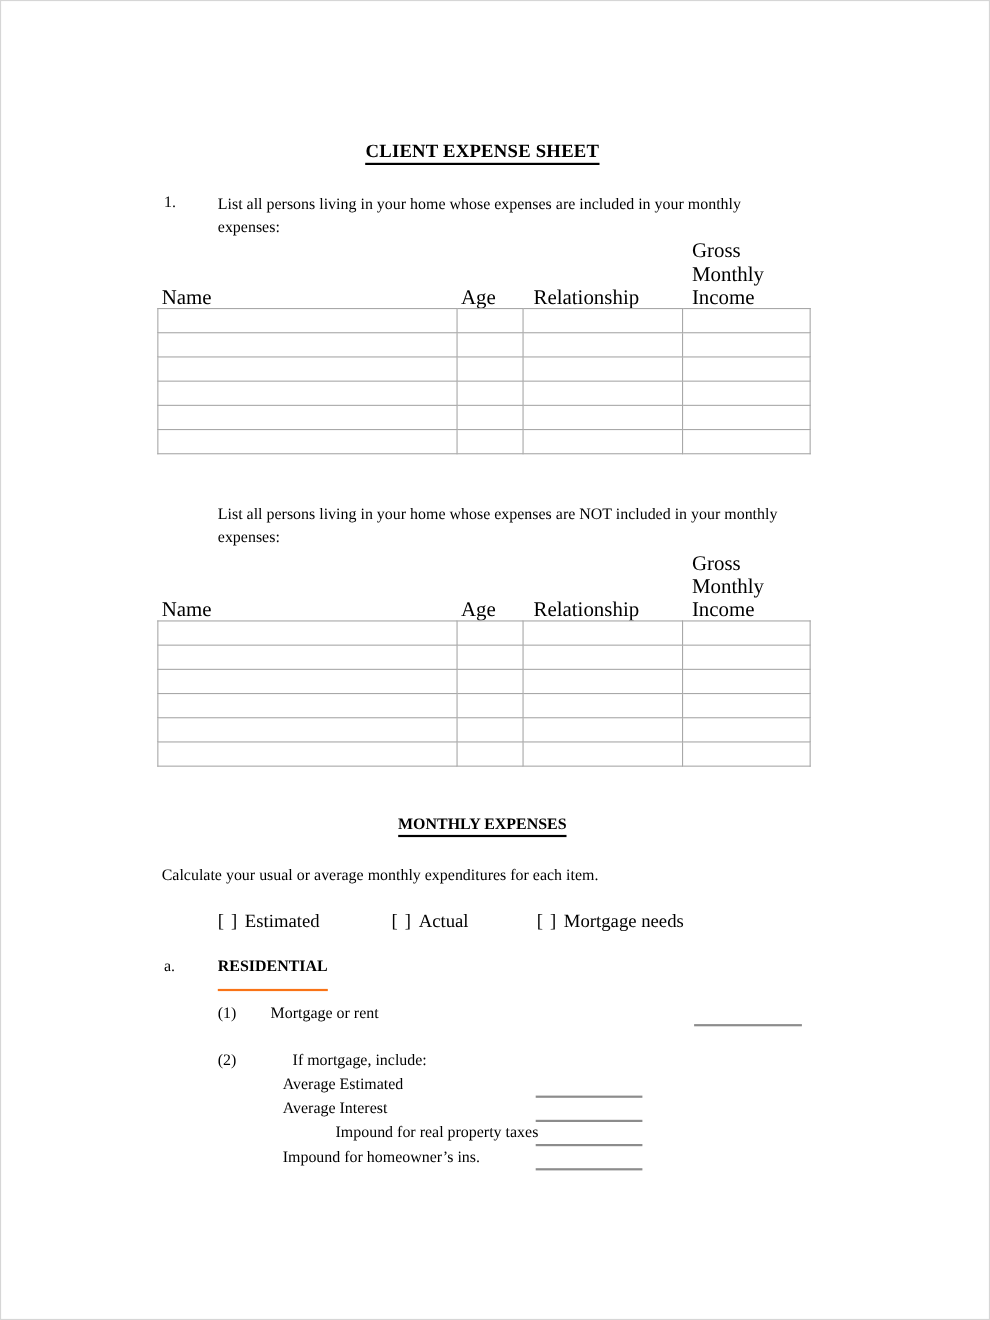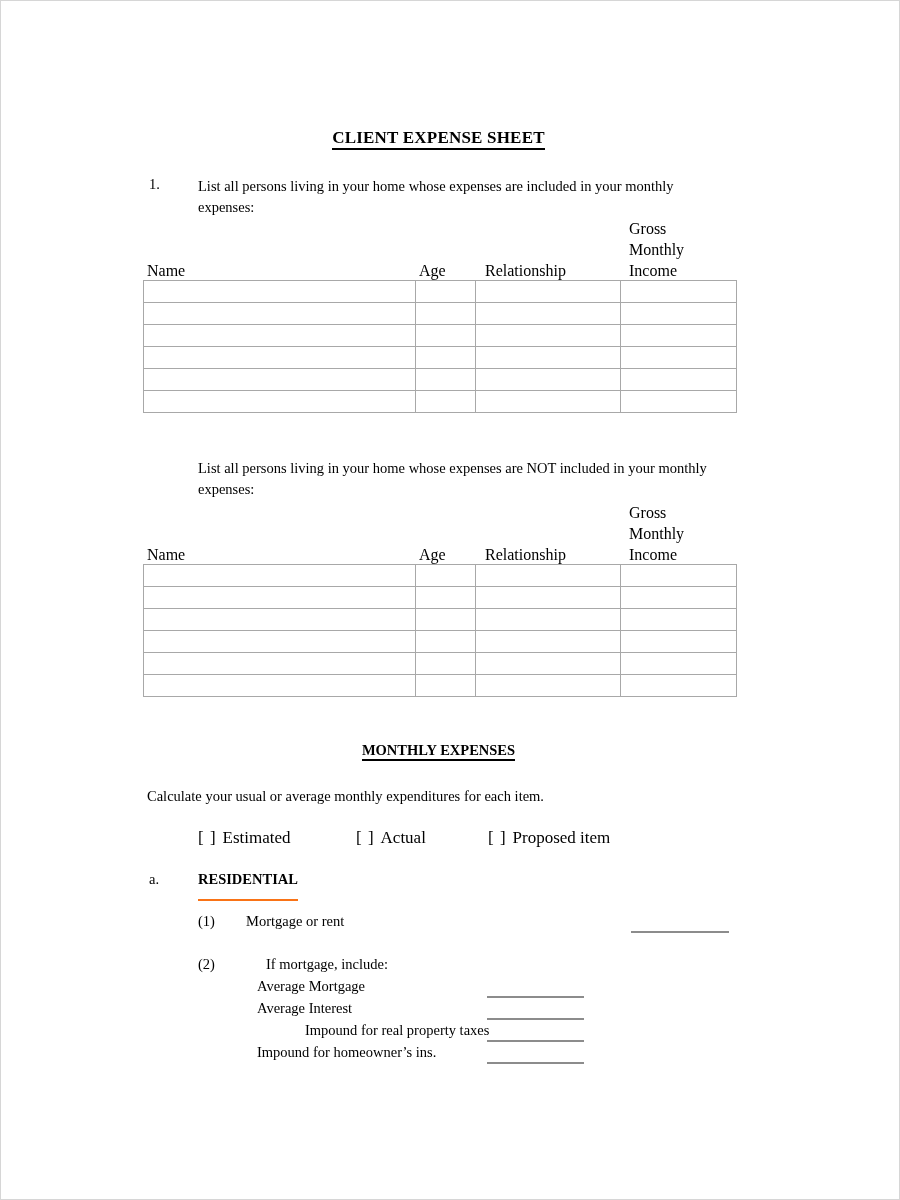--- a/index.html
+++ b/index.html
@@ -52,21 +52,21 @@
   }
   .para {
     position: absolute;
     font-size: 14.5px;
     line-height: 21px;
   }
 
   
   .col-head {
     position: absolute;
-    font-size: 16px;
+    font-size: 19px;
     line-height: 21px;
   }
 
   
   .grid {
     position: absolute;
     border-collapse: collapse;
     table-layout: fixed;
   }
   .grid td {
@@ -253,36 +253,36 @@
 
     <div class="para" style="left:146px; top:785px; width:600px;">Calculate your usual or average monthly expenditures for each item.</div>
 
     <div class="opt" style="left:197px; top:827px;">
       <span class="box">[  ]</span><span class="lbl">Estimated</span>
     </div>
     <div class="opt" style="left:355px; top:827px;">
       <span class="box">[  ]</span><span class="lbl">Actual</span>
     </div>
     <div class="opt" style="left:487px; top:827px;">
-      <span class="box">[  ]</span><span class="lbl">Proposed item</span>
+      <span class="box">[  ]</span><span class="lbl">Mortgage needs</span>
     </div>
 
     <div class="label" style="left:148px; top:870px;">a.</div>
     <div class="sub-head" style="left:197px; top:870px;">
       <span>RESIDENTIAL</span>
     </div>
 
     <div class="label" style="left:197px; top:912px;">(1)</div>
     <div class="label" style="left:245px; top:912px;">Mortgage or rent</div>
     <div class="rule" style="left:630px; top:930px; width:98px;"></div>
 
     <div class="label" style="left:197px; top:955px;">(2)</div>
     <div class="label" style="left:245px; top:955px;margin-left:20px;">If mortgage, include:</div>
 
-    <div class="label" style="left:256px; top:977px;">Average Mortgage</div>
+    <div class="label" style="left:256px; top:977px;">Average Estimated</div>
     <div class="rule" style="left:486px; top:995px; width:97px;"></div>
 
     <div class="label" style="left:256px; top:999px;">Average Interest</div>
     <div class="rule" style="left:486px; top:1017px; width:97px;"></div>
 
     <div class="label" style="left:256px; top:1021px;margin-left:48px;">Impound for real property taxes</div>
     <div class="rule" style="left:486px; top:1039px; width:97px;"></div>
 
     <div class="label" style="left:256px; top:1043px;">Impound for homeowner’s ins.</div>
     <div class="rule" style="left:486px; top:1061px; width:97px;"></div>

